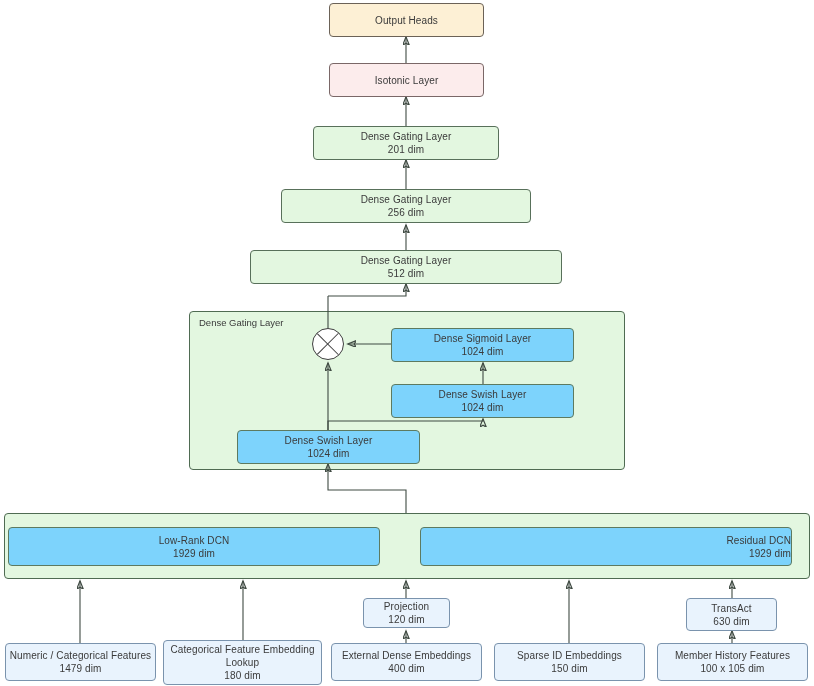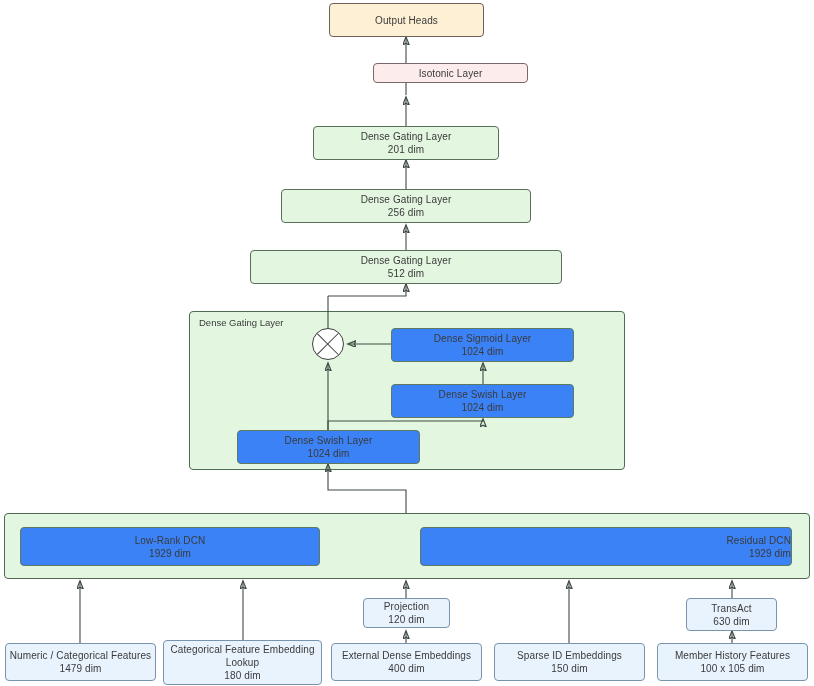--- a/index.html
+++ b/index.html
@@ -45,21 +45,21 @@
   }
   .n-pink {
     background: #fcecec;
     border: 1.3px solid #7a6767;
   }
   .n-green {
     background: #e3f7e0;
     border: 1.2px solid #58705a;
   }
   .n-green-soft {
-    background: #3b82f6;
+    background: #7dd3fc;
     border: 1.1px solid #5d7a60;
   }
   .n-blue {
     background: #e9f3fd;
     border: 1.1px solid #7a93ad;
   }
 
   
   .group {
     position: absolute;
@@ -160,21 +160,21 @@
 
   <div class="group" style="left:189px; top:311px; width:436px; height:159px;"></div>
   <div class="group-label" style="left:199px; top:317px;">Dense Gating Layer</div>
 
   <div class="group" style="left:4px; top:513px; width:806px; height:66px;"></div>
 
   <div class="node n-amber" style="left:329px; top:3px; width:155px; height:34px;">
     <span>Output Heads</span>
   </div>
 
-  <div class="node n-pink" style="left:329px; top:63px; width:155px; height:20px;margin-left:44px;">
+  <div class="node n-pink" style="left:329px; top:63px; width:155px; height:34px;">
     <span>Isotonic Layer</span>
   </div>
 
   <div class="node n-green" style="left:313px; top:126px; width:186px; height:34px;">
     <span>Dense Gating Layer</span>
     <span class="l2">201 dim</span>
   </div>
 
   <div class="node n-green" style="left:281px; top:189px; width:250px; height:34px;">
     <span>Dense Gating Layer</span>
@@ -196,21 +196,21 @@
   <div class="node n-green-soft" style="left:391px; top:384px; width:183px; height:34px;">
     <span>Dense Swish Layer</span>
     <span class="l2">1024 dim</span>
   </div>
 
   <div class="node n-green-soft" style="left:237px; top:430px; width:183px; height:34px;">
     <span>Dense Swish Layer</span>
     <span class="l2">1024 dim</span>
   </div>
 
-  <div class="node n-green-soft" style="left:20px; top:527px; width:300px; height:39px;justify-content:center;">
+  <div class="node n-green-soft" style="left:8px; top:527px; width:372px; height:39px;justify-content:center;">
     <span>Low-Rank DCN</span>
     <span class="l2">1929 dim</span>
   </div>
 
   <div class="node n-green-soft" style="left:420px; top:527px; width:372px; height:39px;align-items:flex-end;">
     <span>Residual DCN</span>
     <span class="l2">1929 dim</span>
   </div>
 
   <div class="node n-blue" style="left:363px; top:598px; width:87px; height:30px;">

